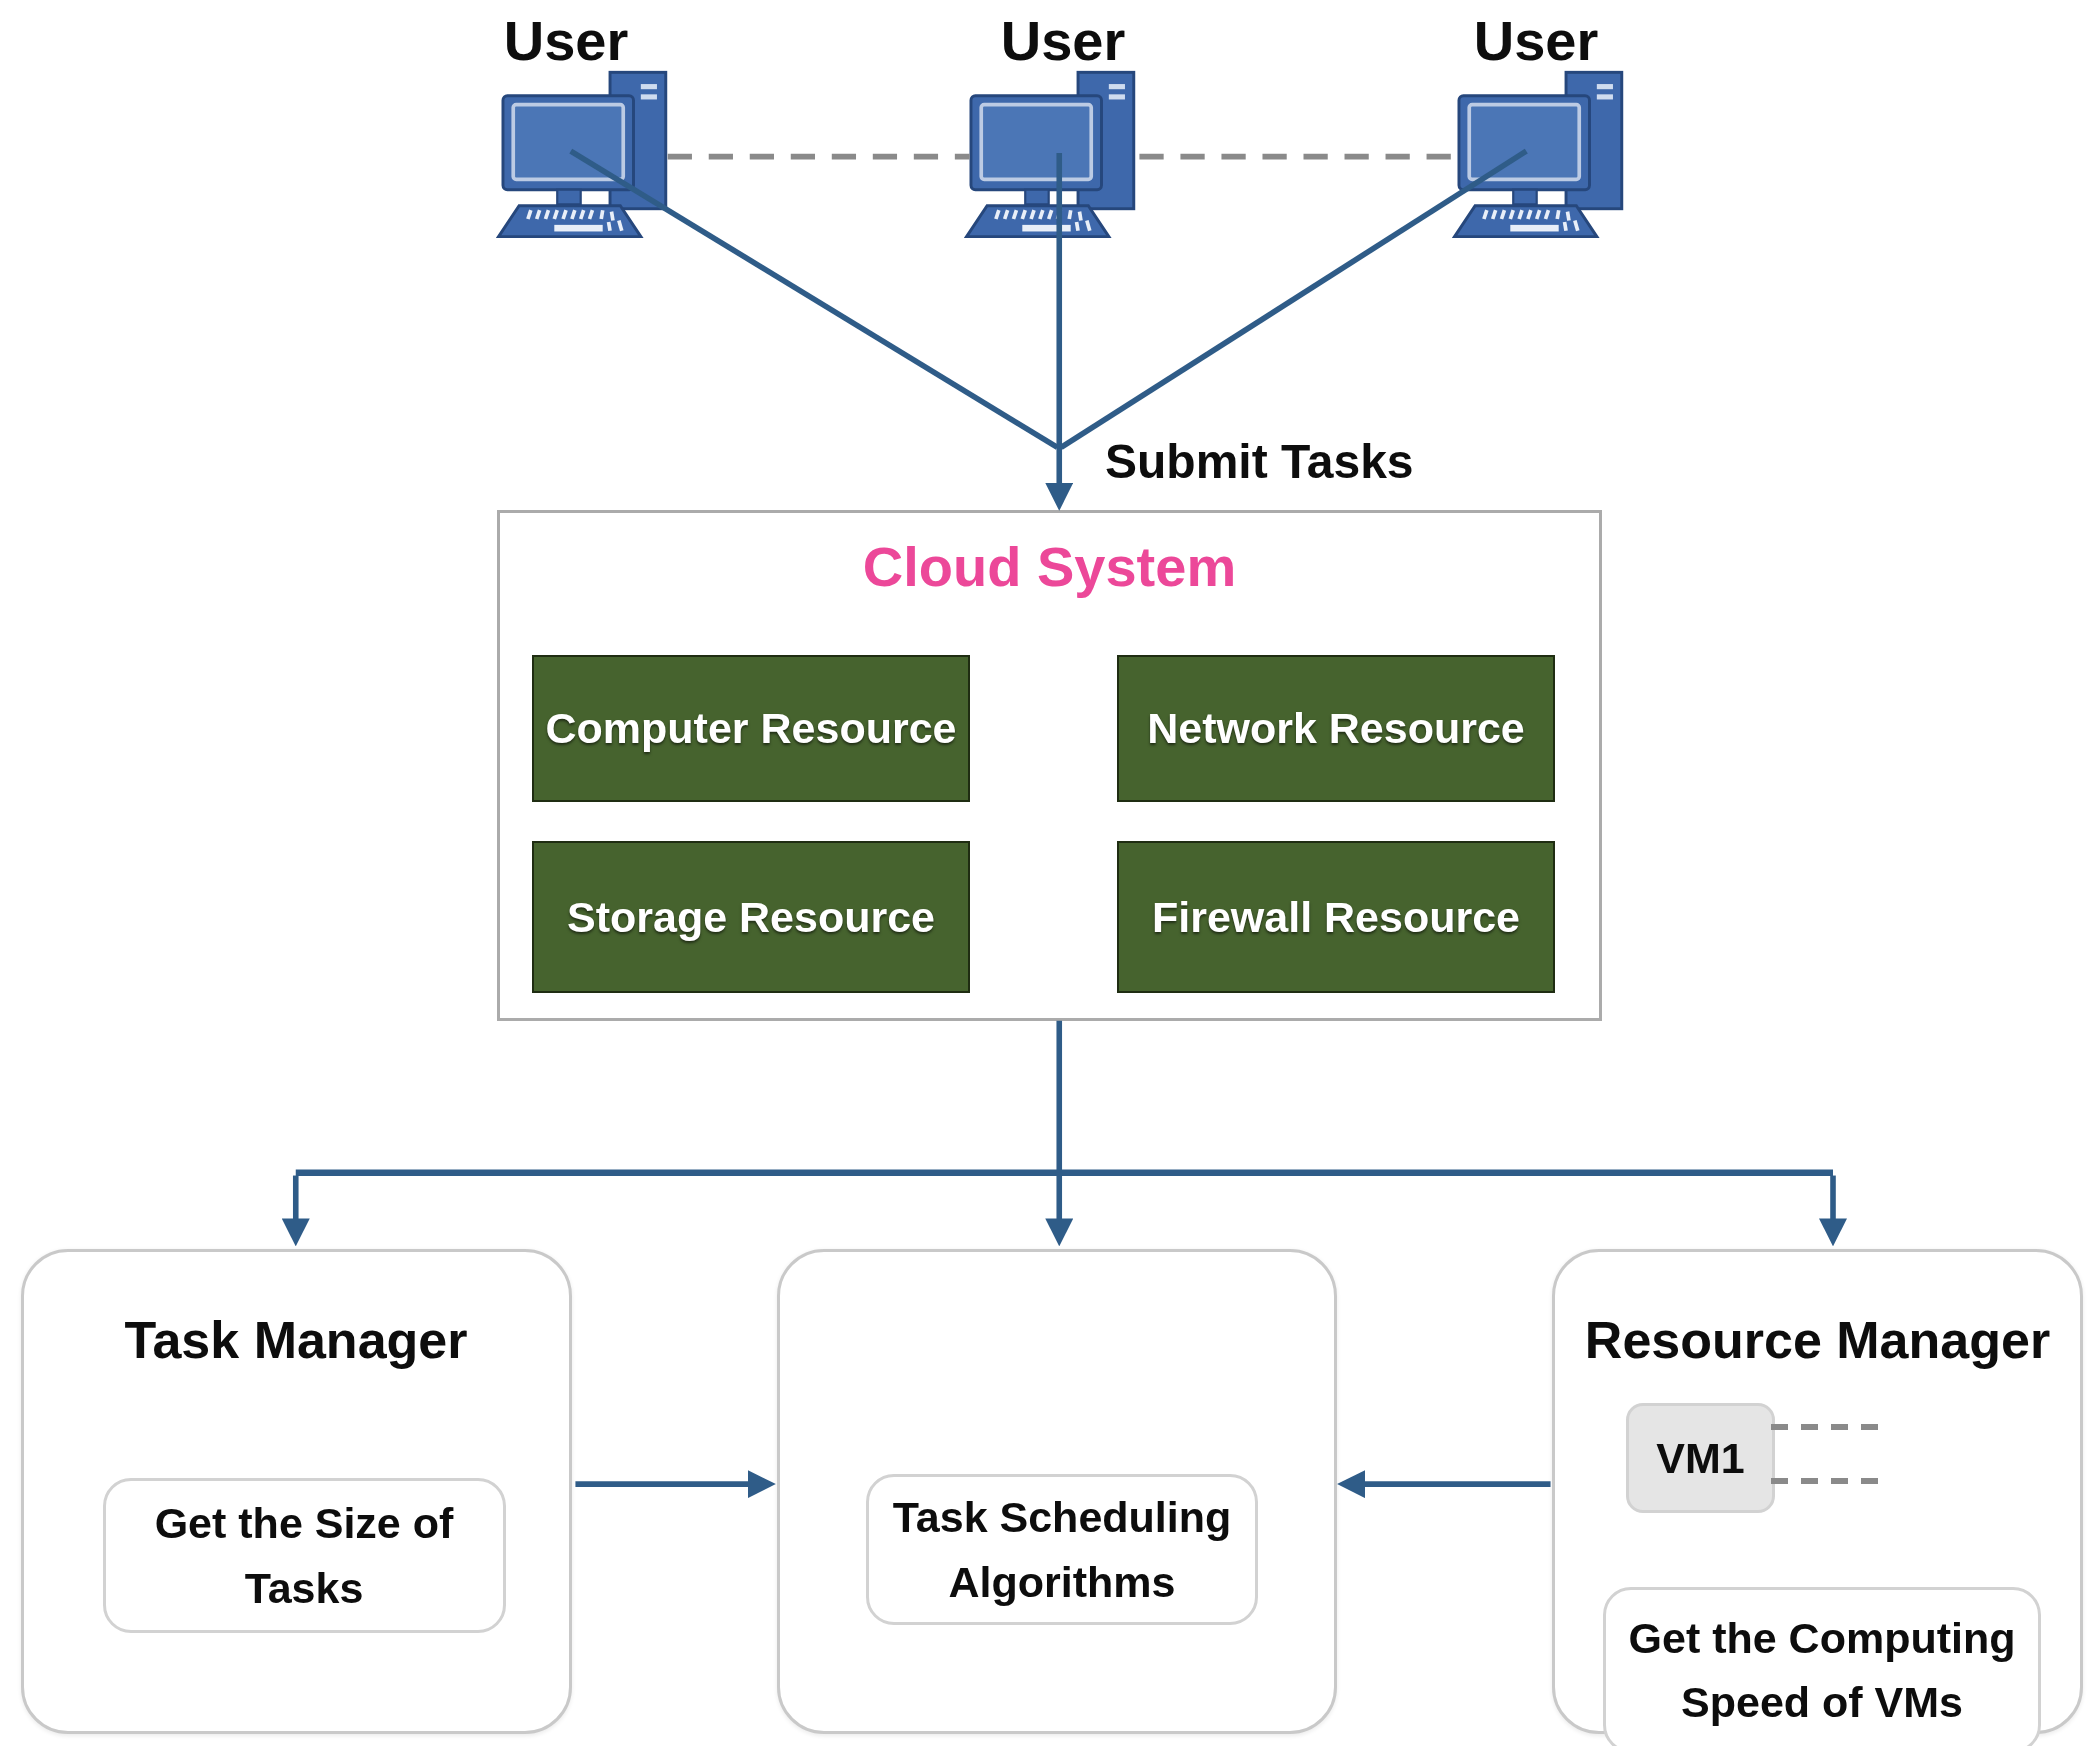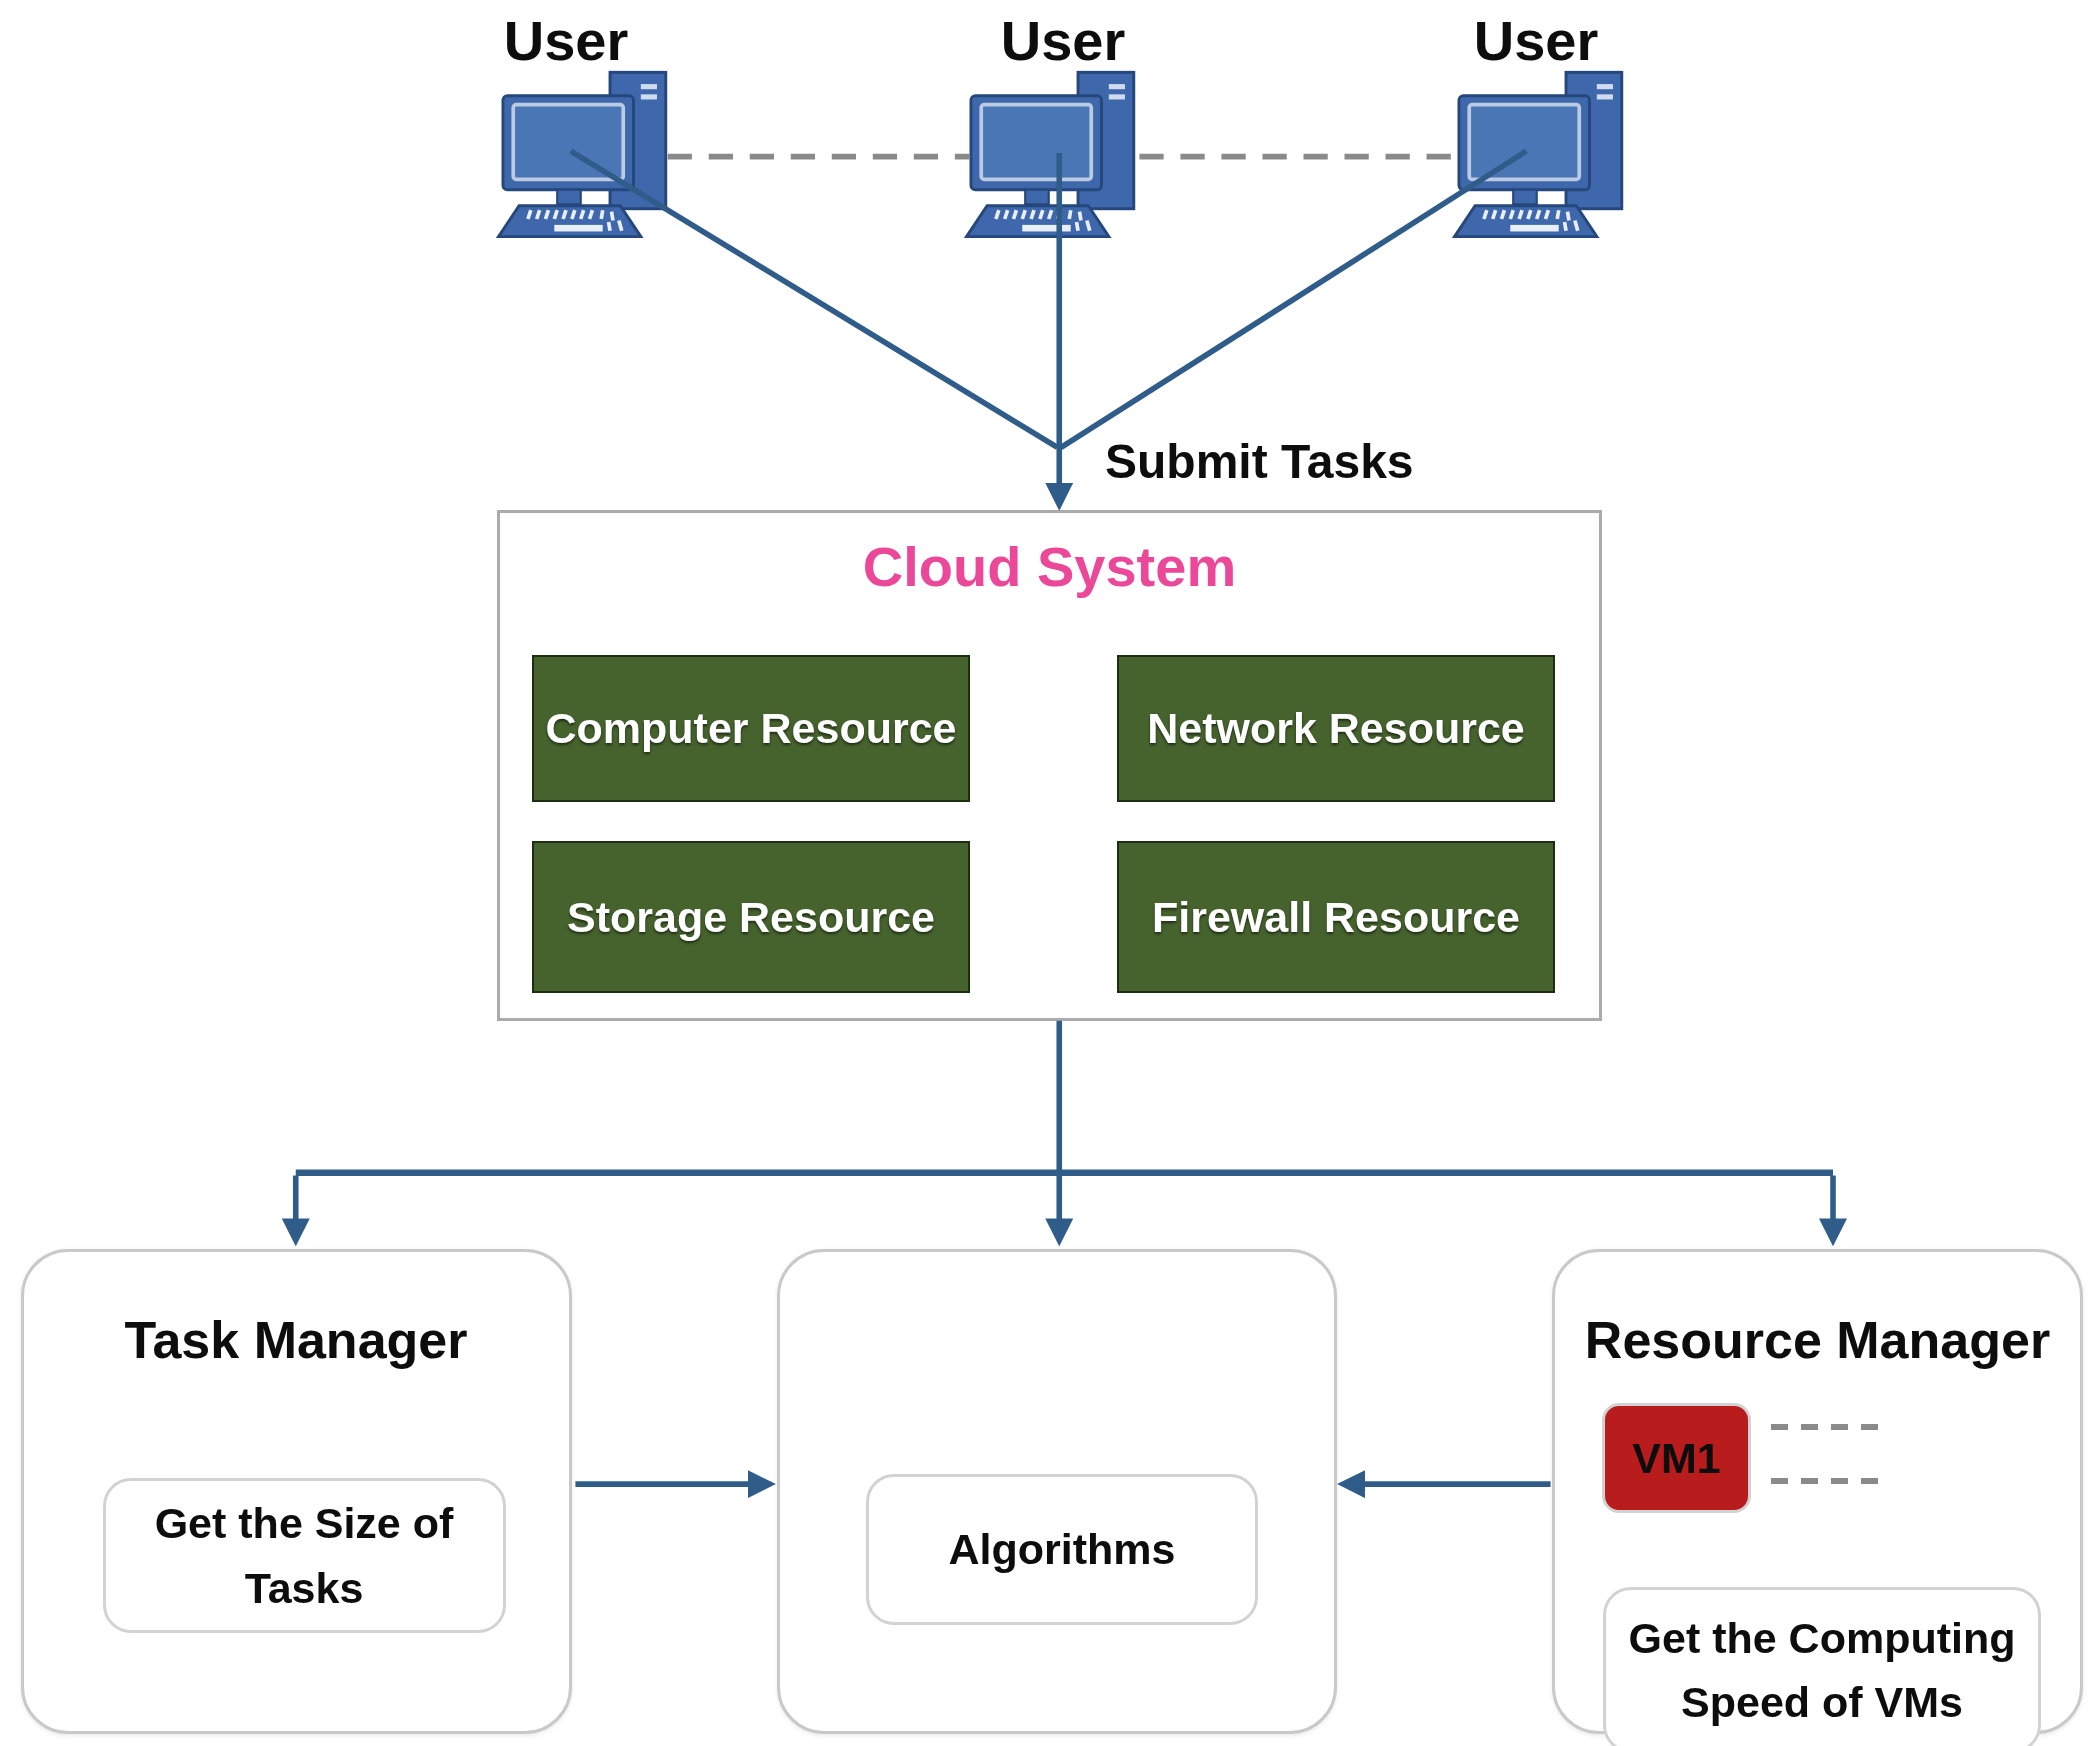--- a/index.html
+++ b/index.html
@@ -28,22 +28,22 @@
   .res-2{left:617px;top:142px;}
   .res-3{left:32px;top:328px;height:152px;}
   .res-4{left:617px;top:328px;height:152px;}
 
   
   .module{background:#ffffff;border:3.7px solid #c9c9c9;border-radius:47px;
           box-sizing:border-box;box-shadow:0 1.9px 4.7px rgba(0,0,0,.08);}
   .module-title{left:0;width:100%;top:58px;font-size:52px;text-align:center;white-space:nowrap;}
   .inner-box{background:#ffffff;border:3.7px solid #d2d2d2;border-radius:28px;
              box-sizing:border-box;font-size:43px;line-height:1.5;flex-direction:column;}
-  .vm-box{background:#b91c1c;border:3.7px solid #d2d2d2;border-radius:17px;
-          box-sizing:border-box;font-size:43px;}
+  .vm-box{background:#e5e5e5;border:3.7px solid #d2d2d2;border-radius:17px;
+          box-sizing:border-box;font-size:43px;margin-left:24px;}
   .vm-dashes{height:5.6px;background:repeating-linear-gradient(90deg,#8a8a8a 0 17px,transparent 17px 30px);}
 
   .tm{left:20.5px;top:1249px;width:551px;height:485px;}
   .tm-inner{left:79px;top:226px;width:403px;height:155px;text-align:center;}
   .sch{left:777px;top:1249px;width:560px;height:485px;}
   .sch-inner{left:86px;top:222px;width:392px;height:151px;}
   .rm{left:1552px;top:1249px;width:531px;height:485px;}
   .rm-vm1{left:47px;top:151px;width:149px;height:110px;}
   .rm-vmm{left:356px;top:151px;width:149px;height:110px;}
   .rm-dash-top{left:216px;top:172px;width:119px;}
@@ -114,20 +114,21 @@
 <div class="abs module tm boxes">
   <div class="abs module-title">Task Manager</div>
   <div class="abs ctr inner-box tm-inner">
     <div>Get the Size of</div>
     <div>Tasks</div>
   </div>
 </div>
 
 <div class="abs module sch boxes">
   <div class="abs ctr inner-box sch-inner">
+    <div>Task Scheduling</div>
     <div>Algorithms</div>
   </div>
 </div>
 
 <div class="abs module rm boxes">
   <div class="abs module-title">Resource Manager</div>
   <div class="abs ctr vm-box rm-vm1">VM1</div>
   <div class="abs vm-dashes rm-dash-top"></div>
   <div class="abs vm-dashes rm-dash-bottom"></div>
   <div class="abs ctr inner-box rm-inner">

